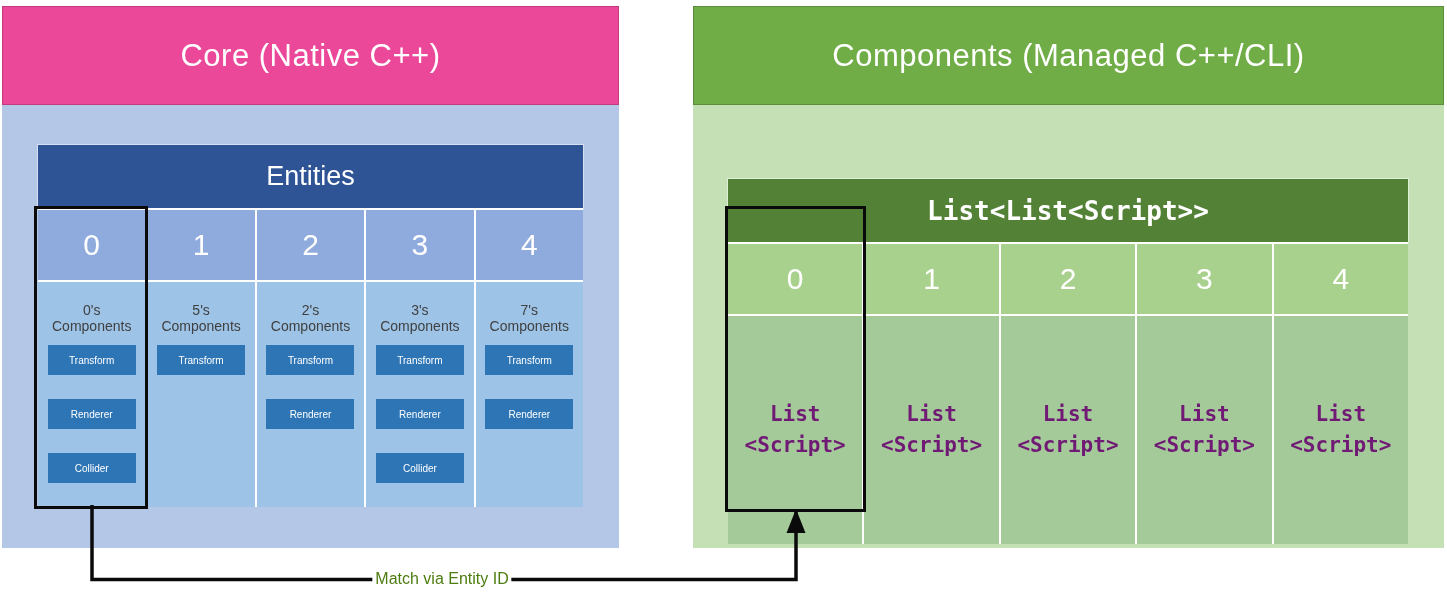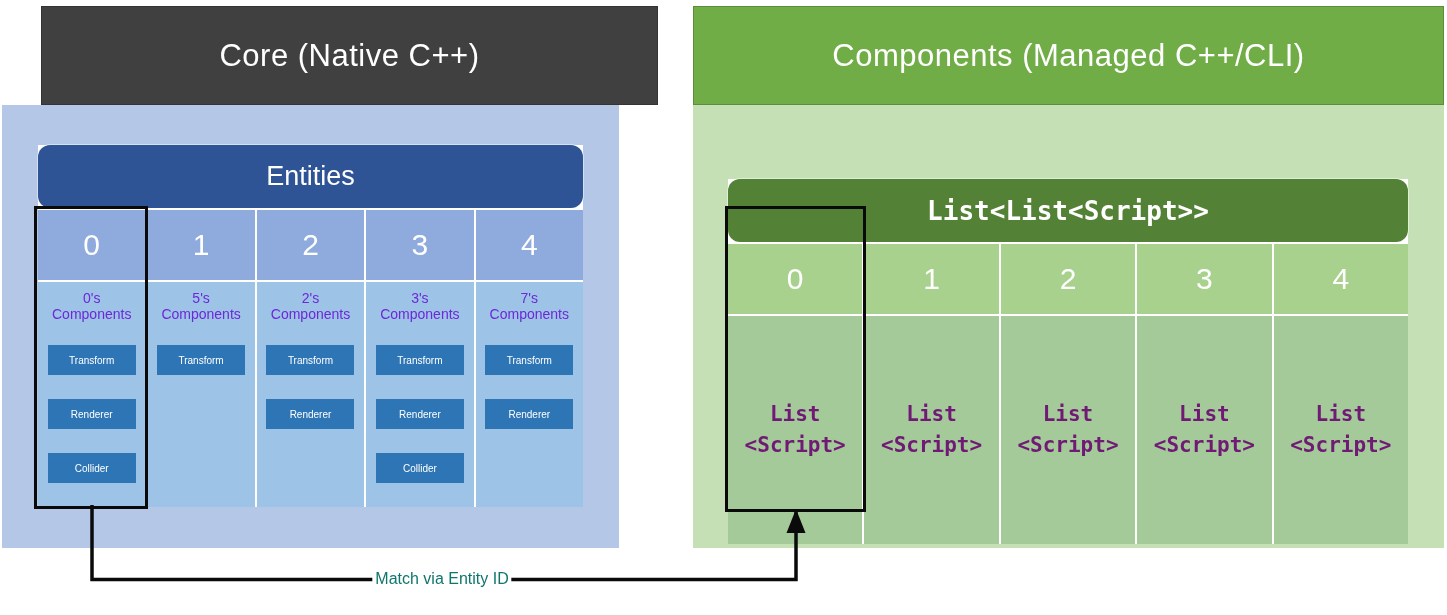--- a/index.html
+++ b/index.html
@@ -10,21 +10,21 @@
   
   .panel{position:absolute;top:6px;height:542px;}
   .panel-core{left:2px;width:617px;}
   .panel-script{left:693px;width:751px;}
   .panel-header{
     position:absolute;left:0;top:0;width:100%;height:99px;
     display:flex;align-items:center;justify-content:center;
     color:#fff;font-size:31px;font-weight:400;letter-spacing:0.5px;
     box-sizing:border-box;border:1px solid rgba(0,0,0,0.18);
   }
-  .panel-core .panel-header{background:#404040;margin-left:39px;}
+  .panel-core .panel-header{background:#ec4899;}
   .panel-script .panel-header{background:#70AD47;}
   .panel-body{position:absolute;left:0;top:99px;width:100%;height:443px;}
   .panel-core .panel-body{background:#B4C7E7;}
   .panel-script .panel-body{background:#C5E0B4;}
 
   
   .dtable{position:absolute;display:grid;gap:2px;background:#ffffff;}
   .entities-table{
     left:38px;top:145px;width:545px;
     grid-template-columns:repeat(5,1fr);
@@ -32,37 +32,37 @@
   }
   .script-table{
     left:728px;top:145px;width:680px;
     grid-template-columns:repeat(5,1fr);
     grid-template-rows:63px 70px 228px;
     margin-top:34px;
   }
   .table-header{
     grid-column:1 / span 5;
     display:flex;align-items:center;justify-content:center;
-    color:#fff;box-shadow:0 0 0 1px rgba(255,255,255,0.45);border-radius:12px;
+    color:#fff;box-shadow:0 0 0 1px rgba(255,255,255,0.45);
   }
   .entities-table .table-header{background:#2F5496;font-size:27px;}
   .script-table .table-header{
     background:#538135;font-size:26px;font-weight:bold;
     font-family:"DejaVu Sans Mono", monospace;
   }
   .idx-cell{
     display:flex;align-items:center;justify-content:center;
     color:#fff;font-size:30px;
   }
   .entities-table .idx-cell{background:#8FAADC;}
   .script-table .idx-cell{background:#A9D18E;}
   .comp-cell{background:#9DC3E6;text-align:center;}
   .comp-label{
-    height:63px;box-sizing:border-box;padding-top:8px;
-    color:#6d28d9;font-size:14px;line-height:16px;white-space:pre-line;
+    height:63px;box-sizing:border-box;padding-top:20px;
+    color:#404040;font-size:14px;line-height:16px;white-space:pre-line;
   }
   .comp-box{
     width:88px;height:30px;margin:0 auto 24px auto;
     background:#2E75B6;color:#fff;font-size:10px;
     display:flex;align-items:center;justify-content:center;
   }
   .list-cell{
     background:#A4CA99;display:flex;align-items:center;justify-content:center;
     color:#701a75;font-size:21px;font-weight:bold;line-height:1.5;
     font-family:"DejaVu Sans Mono", monospace;
@@ -71,21 +71,21 @@
 
   
   .highlight{position:absolute;border:3px solid #0a0a0a;box-sizing:border-box;background:transparent;}
   .highlight-core{left:34px;top:206px;width:114px;height:303px;}
   .highlight-script{left:725px;top:206px;width:141px;height:306px;}
 
   
   .connector-svg{position:absolute;left:0;top:0;width:1447px;height:615px;pointer-events:none;}
   .connector-label{
     position:absolute;left:442px;top:570px;transform:translateX(-50%);
-    background:#ffffff;color:#0f766e;font-size:16px;padding:0 3px;white-space:nowrap;text-align:right;
+    background:#ffffff;color:#4d7c0f;font-size:16px;padding:0 3px;white-space:nowrap;text-align:right;
   }
 </style>
 </head>
 <body>
 
 <div class="canvas">
 
   <section class="panel panel-core">
     <div class="panel-header">
       <span>Core (Native C++)</span>

